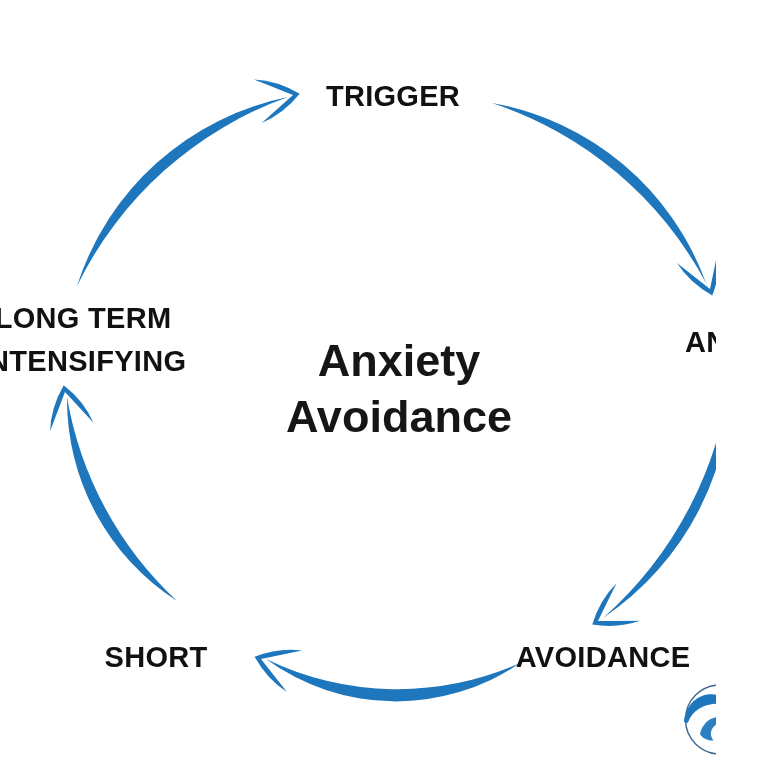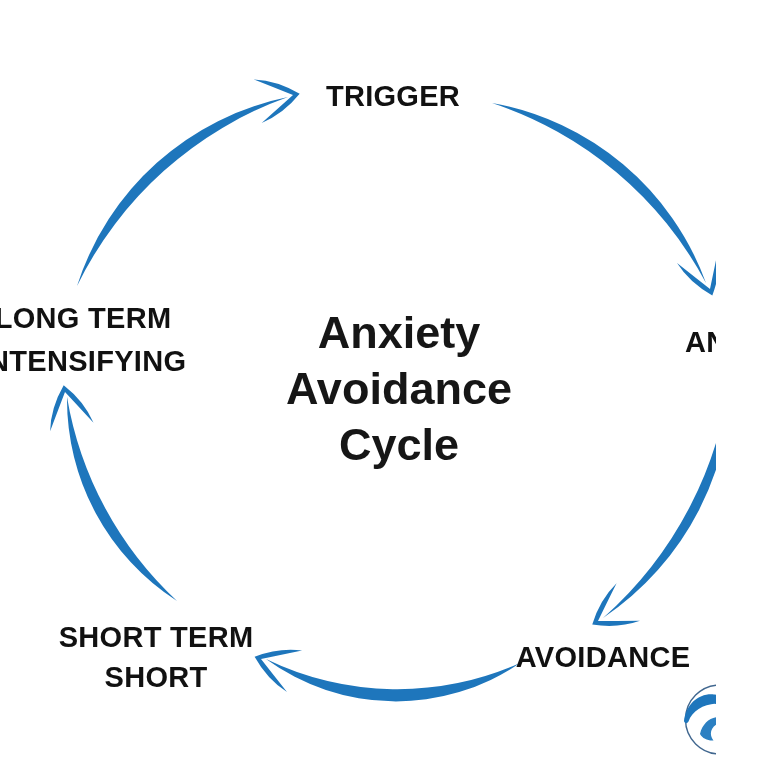--- a/index.html
+++ b/index.html
@@ -89,33 +89,31 @@
     </g>
   </svg>
 
   <div class="node-label node-trigger">TRIGGER</div>
 
   <div class="node-label node-anxiety">ANXIETY</div>
 
   <div class="node-label node-avoidance">AVOIDANCE</div>
 
   <div class="node-label node-short-term">
-    <div>SHORT TERM</div>
     <div>SHORT</div>
   </div>
 
   <div class="node-label node-long-term">
     <div>LONG TERM</div>
     <div>INTENSIFYING</div>
   </div>
 
   <div class="diagram-title">
     <div>Anxiety</div>
     <div>Avoidance</div>
-    <div>Cycle</div>
   </div>
 
   <svg class="logo-svg" viewBox="680 682 92 90" aria-hidden="true">
     <circle cx="720" cy="719.5" r="34.5" fill="none" stroke-width="1.4" stroke="#41678F"></circle>
     <path d="M 684 721 C 686 704 699 693 714 694.5 C 728 696 740 704 746 714.5
              C 738 708 727 702.5 716 703.5 C 703 704.5 692 711 688.5 721.5
              C 687 724 684.5 723.5 684 721 Z" fill="#1E76BC"></path>
     <path d="M 700 734 C 703 721 714.5 714 725.5 718.5 C 731 721 733.5 725.5 733 730.5
              C 730 724 722.5 721 716.5 724.5 C 710.5 728 709 735 713.5 740.5
              C 708 741 702.5 738.5 700 734 Z" fill="#2C80C2"></path>

